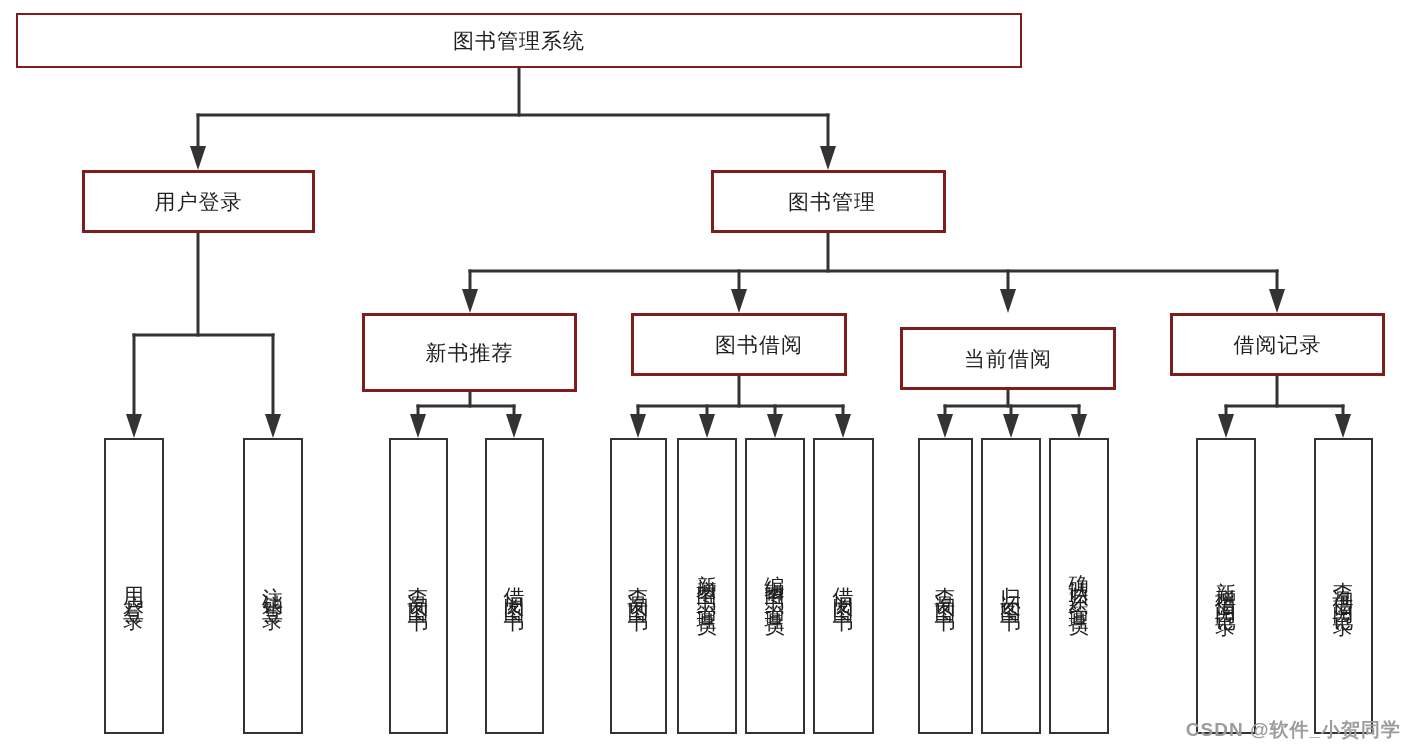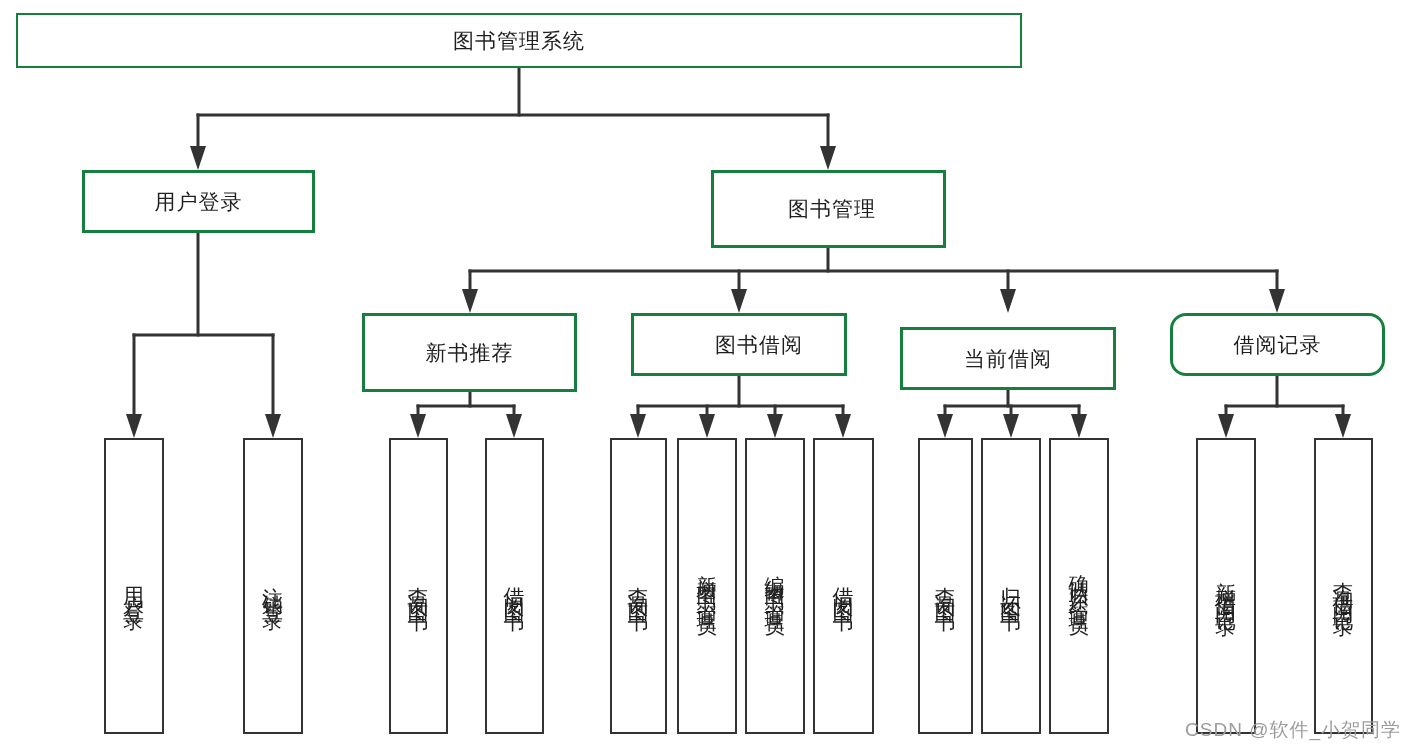--- a/index.html
+++ b/index.html
@@ -13,21 +13,21 @@
   }
   #connectors {
     position: absolute;
     left: 0; top: 0;
     width: 1405px; height: 747px;
   }
   .hbox {
     position: absolute;
     box-sizing: border-box;
     background: #ffffff;
-    border: 3px solid #15803d;
+    border: 3px solid #7f1d1d;
     display: flex;
     align-items: center;
     justify-content: center;
     font-size: 21px;
     color: #1f1f1f;
     letter-spacing: 1px;
     z-index: 2;
   }
   .hbox.root { border-width: 2px; }
   .vbox {
@@ -51,20 +51,21 @@
   }
   #watermark {
     position: absolute;
     right: 4px;
     bottom: 4px;
     font-size: 19px;
     color: #9c9c9c;
     letter-spacing: 1px;
     z-index: 3;
     white-space: nowrap;
+    font-weight: bold;
   }
 </style>
 </head>
 <body>
 
 <div id="canvas">
 
   <svg id="connectors" viewBox="0 0 1405 747" xmlns="http://www.w3.org/2000/svg">
     <g stroke="#333333" stroke-width="3" fill="none" stroke-linecap="square">
 
@@ -131,34 +132,34 @@
     </g>
   </svg>
 
   <div class="hbox root" style="left:16px; top:13px; width:1006px; height:55px;">
     <span>图书管理系统</span>
   </div>
 
   <div class="hbox" style="left:82px; top:170px; width:233px; height:63px;">
     <span>用户登录</span>
   </div>
-  <div class="hbox" style="left:711px; top:170px; width:235px; height:78px;padding-left:7px;">
+  <div class="hbox" style="left:711px; top:170px; width:235px; height:63px;padding-left:7px;">
     <span>图书管理</span>
   </div>
 
   <div class="hbox" style="left:362px; top:313px; width:215px; height:79px;">
     <span>新书推荐</span>
   </div>
   <div class="hbox" style="left:631px; top:313px; width:216px; height:63px;padding-left:40px;">
     <span>图书借阅</span>
   </div>
   <div class="hbox" style="left:900px; top:327px; width:216px; height:63px;">
     <span>当前借阅</span>
   </div>
-  <div class="hbox" style="left:1170px; top:313px; width:215px; height:63px;border-radius:16px;">
+  <div class="hbox" style="left:1170px; top:313px; width:215px; height:63px;">
     <span>借阅记录</span>
   </div>
 
   <div class="vbox" style="left:104px; top:438px; width:60px; height:296px;">
     <span class="vtext">用户登录</span>
   </div>
   <div class="vbox" style="left:243px; top:438px; width:60px; height:296px;">
     <span class="vtext">注销登录</span>
   </div>
 

